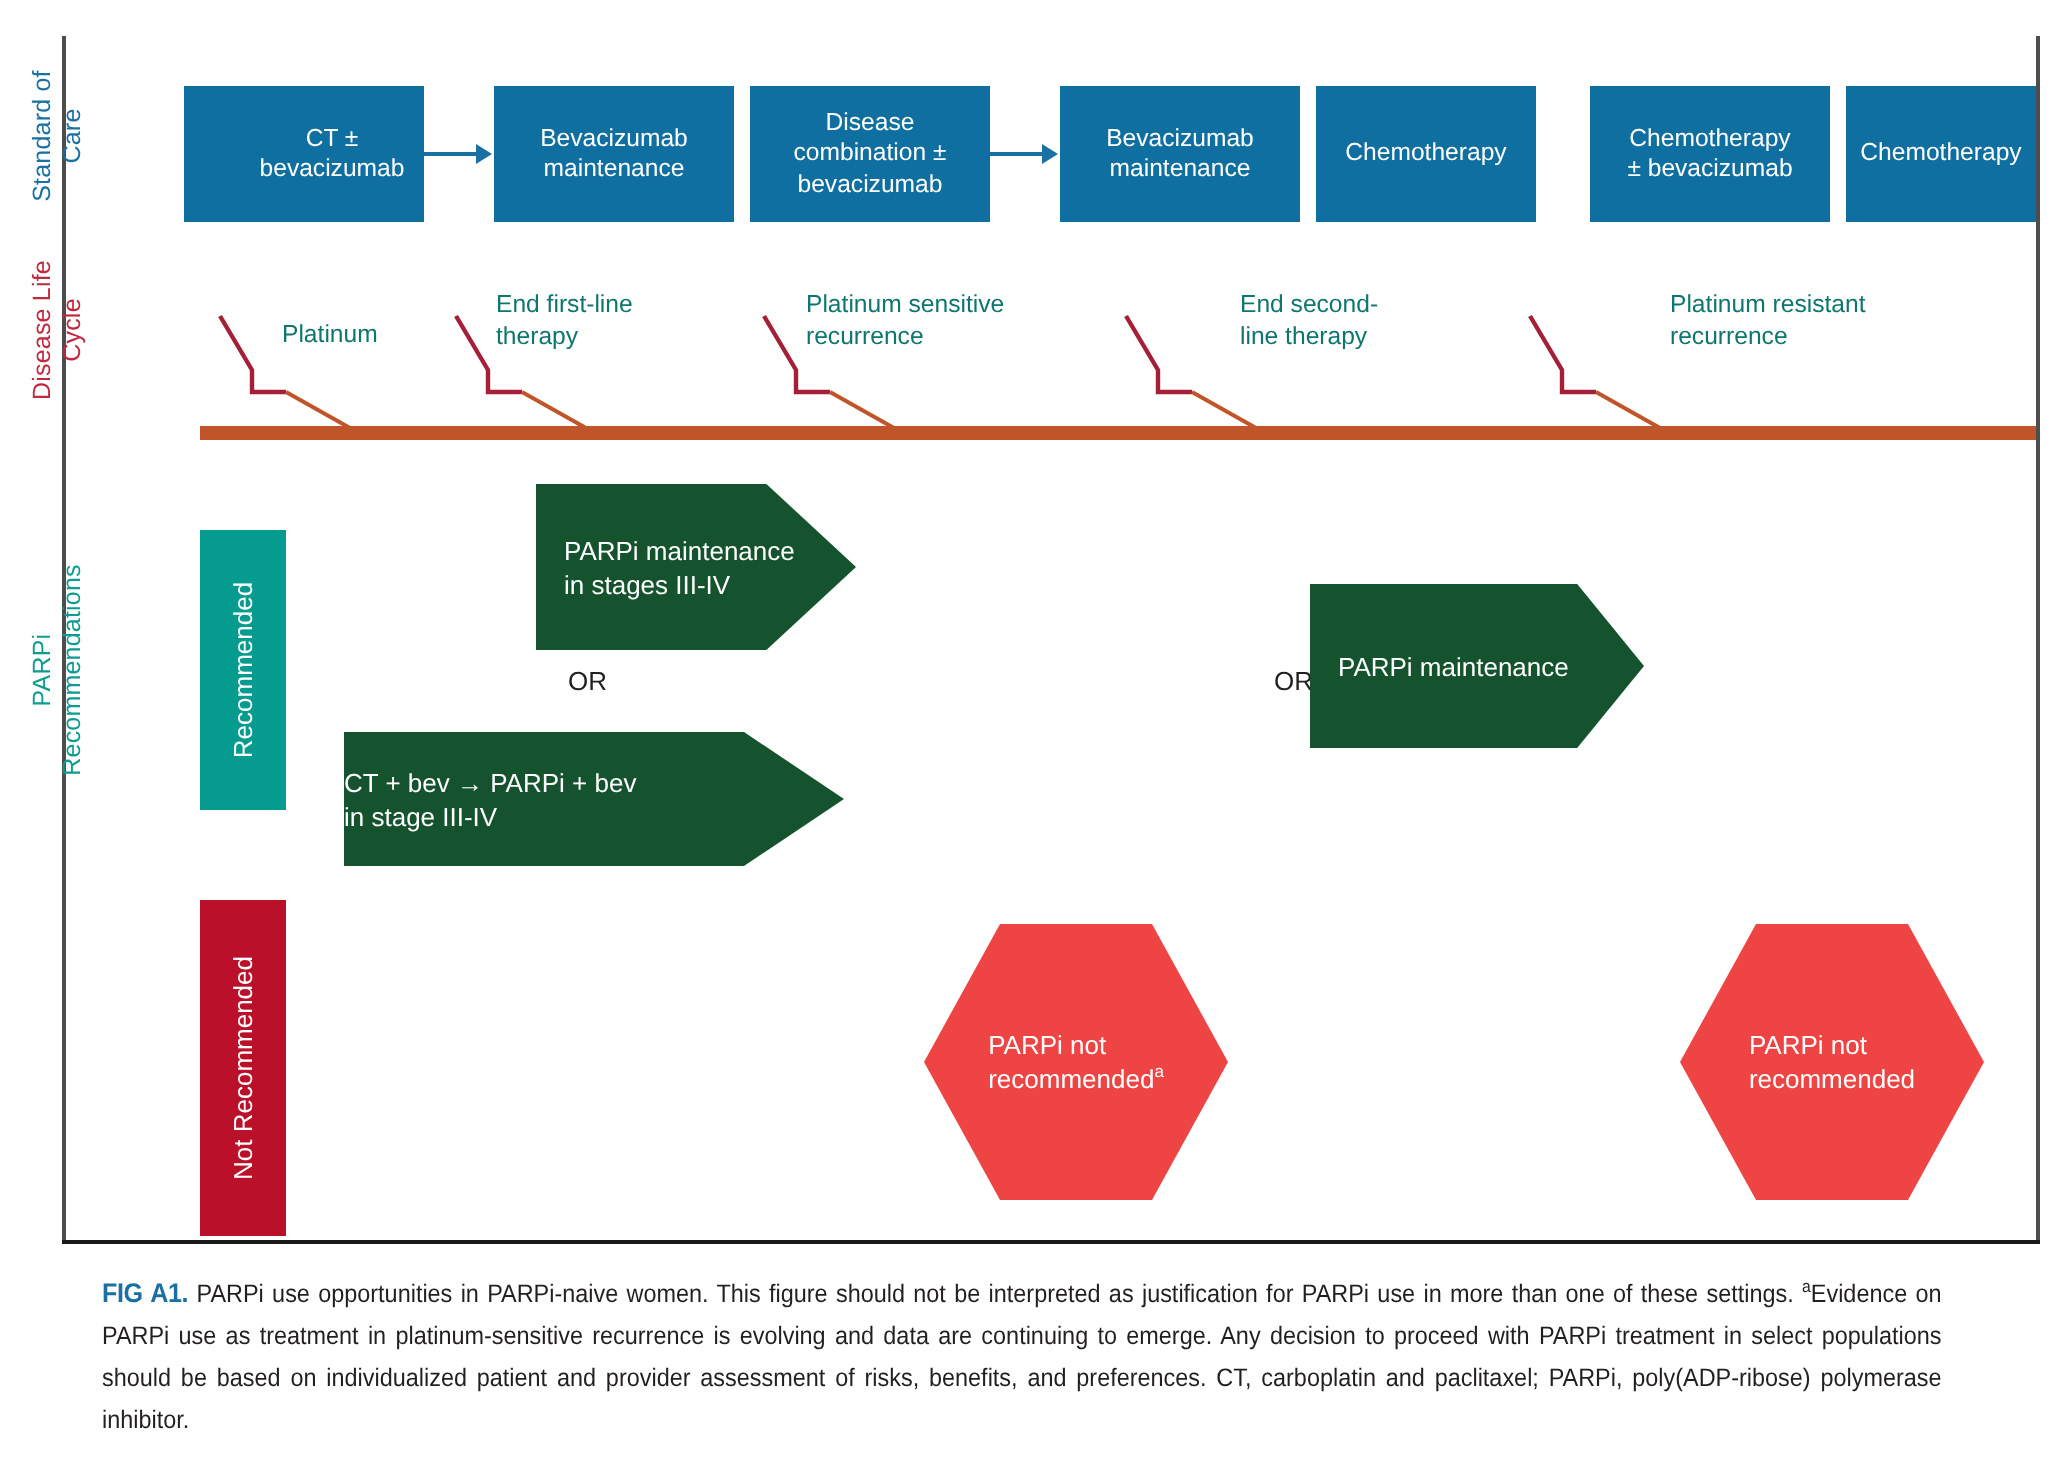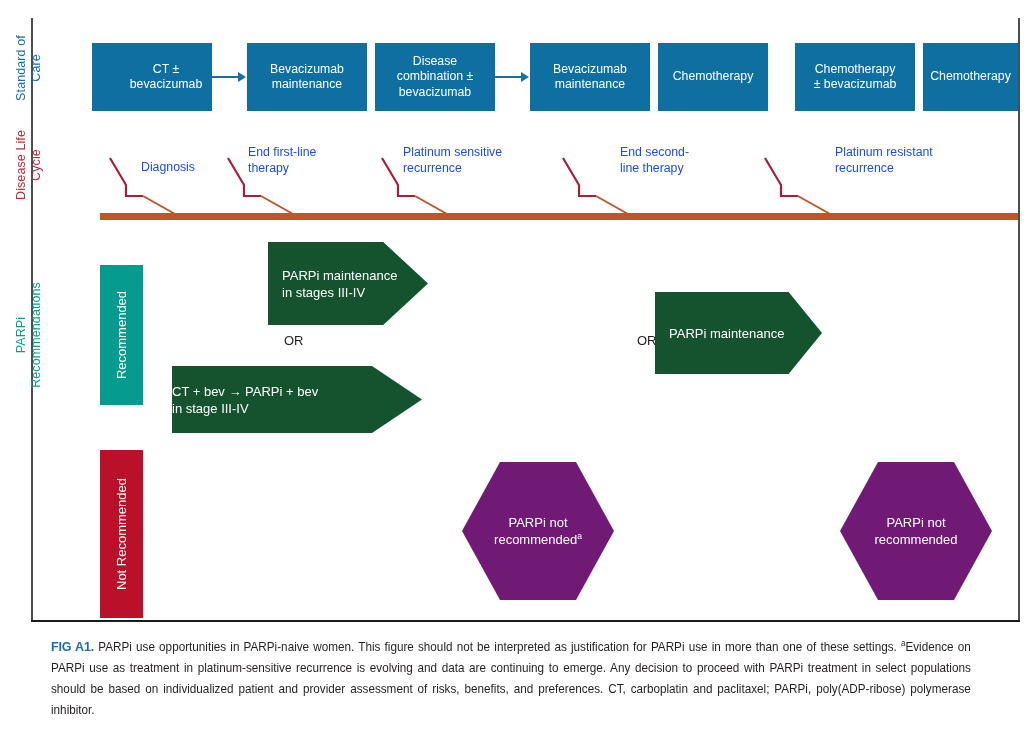--- a/index.html
+++ b/index.html
@@ -40,21 +40,21 @@
   }
   .arrow-conn{position:absolute;height:2px;background:#1a6fa3;}
   .arrow-head{
     position:absolute;width:0;height:0;
     border-top:5px solid transparent;border-bottom:5px solid transparent;
     border-left:8px solid #1a6fa3;
   }
 
   
   .dlc-text{
-    position:absolute;color:#1d4ed8;font-size:12.3px;line-height:15.5px;
+    position:absolute;color:#0f766e;font-size:12.3px;line-height:15.5px;
     white-space:pre-line;
   }
   .timeline{position:absolute;left:100px;top:213px;width:918px;height:7px;background:#c0552a;}
 
   
   .teal-bar{
     position:absolute;background:#069b8f;
   }
   .teal-bar .vtext{
     position:absolute;left:0;top:0;transform-origin:0 0;
@@ -68,22 +68,22 @@
   .arrow-shape{
     position:absolute;background:#14532d;
     display:flex;align-items:center;
     color:#ffffff;font-size:13px;line-height:17px;white-space:pre-line;
     box-sizing:border-box;
   }
   .or-label{
     position:absolute;color:#231f20;font-size:13px;font-weight:400;
   }
   .hexagon{
-    position:absolute;background:#701a75;
-    display:flex;align-items:center;justify-content:center;text-align:center;
+    position:absolute;background:#ef4444;
+    display:flex;align-items:center;justify-content:center;text-align:left;
     color:#ffffff;font-size:13px;line-height:17px;
     clip-path:polygon(25% 0%,75% 0%,100% 50%,75% 100%,25% 100%,0% 50%);
     box-sizing:border-box;
   }
   .hexagon .hexinner{white-space:pre-line;position:relative;}
   .hexagon sup{font-size:8.5px;vertical-align:super;line-height:0;}
 
   
   .caption{
     position:absolute;left:31px;top:636px;width:989px;
@@ -153,21 +153,21 @@
     <polyline points="382,28 398,55 398,66 415,66" fill="none" stroke="#a61f38" stroke-width="2.2"></polyline>
     <polyline points="415,66 447,84" fill="none" stroke="#c0552a" stroke-width="2"></polyline>
 
     <polyline points="563,28 579,55 579,66 596,66" fill="none" stroke="#a61f38" stroke-width="2.2"></polyline>
     <polyline points="596,66 628,84" fill="none" stroke="#c0552a" stroke-width="2"></polyline>
 
     <polyline points="765,28 781,55 781,66 798,66" fill="none" stroke="#a61f38" stroke-width="2.2"></polyline>
     <polyline points="798,66 830,84" fill="none" stroke="#c0552a" stroke-width="2"></polyline>
   </svg>
 
-  <div class="dlc-text" style="left:141px;top:160px;">Diagnosis</div>
+  <div class="dlc-text" style="left:141px;top:160px;">Platinum</div>
 
   <div class="dlc-text" style="left:248px;top:145px;">End first-line
 therapy</div>
 
   <div class="dlc-text" style="left:403px;top:145px;">Platinum sensitive
 recurrence</div>
 
   <div class="dlc-text" style="left:584px;top:145px;margin-left:36px;">End second-
 line therapy</div>
 

